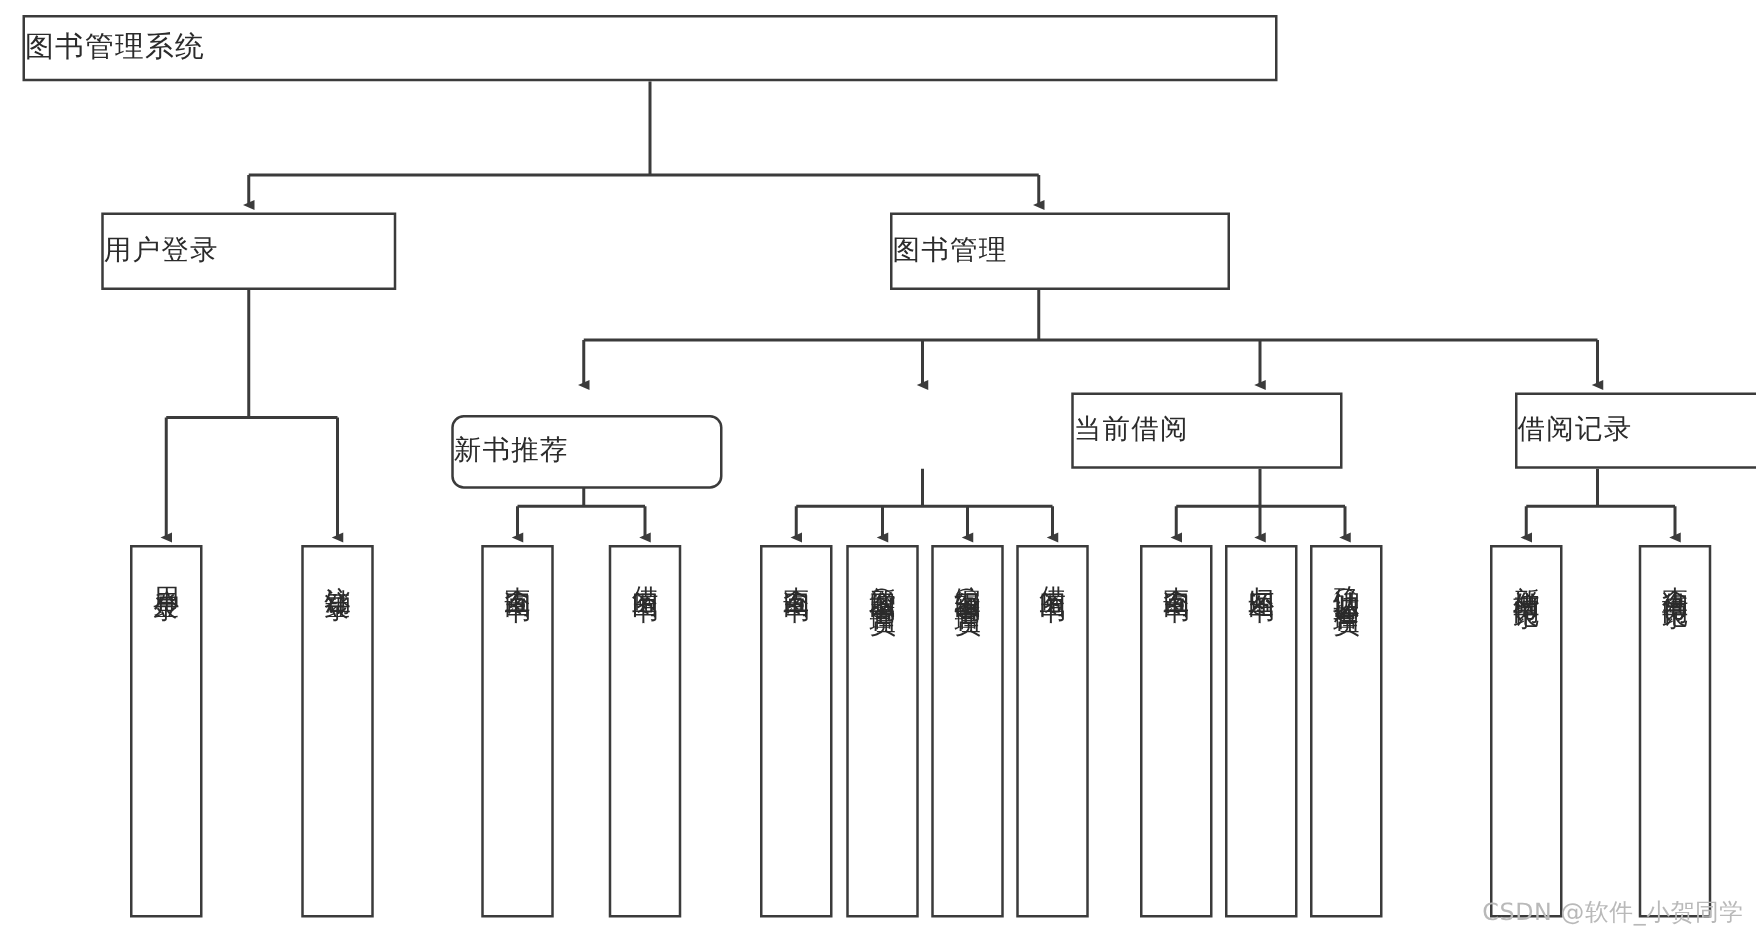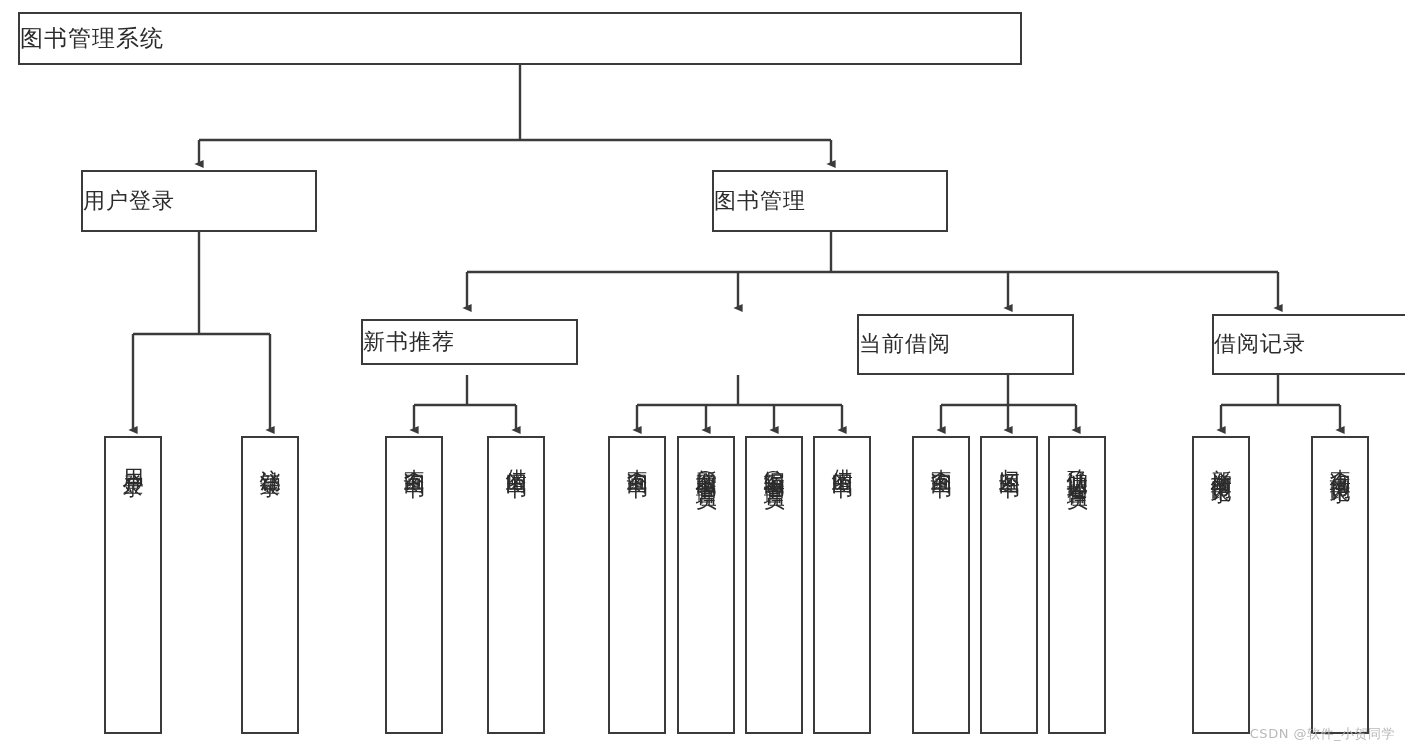--- a/index.html
+++ b/index.html
@@ -61,21 +61,21 @@
     text-orientation: upright;
     font-size: 21px;
     line-height: 1.06;
     letter-spacing: 3px;
     white-space: nowrap;
   }
   .watermark {
     position: absolute;
     right: 10px;
     bottom: 4px;
-    font-size: 13px;
+    font-size: 19px;
     color: #b9b9b9;
     letter-spacing: 0.5px;
     white-space: nowrap;
     user-select: none;
   }
 </style>
 </head>
 <body>
 
 <div id="canvas">
@@ -128,25 +128,25 @@
     <path d="M1340,405 L1340,430" stroke="#3b3b3b" stroke-width="2.4" fill="none" marker-end="url(#arrow)"></path>
   </svg>
 
   <div class="node h root" style="left:18px; top:12px; width:1004px; height:53px;">
     <span class="lbl">图书管理系统</span>
   </div>
 
   <div class="node h" style="left:81px; top:170px; width:236px; height:62px;">
     <span class="lbl">用户登录</span>
   </div>
-  <div class="node h" style="left:712px; top:170px; width:236px; height:62px;">
+  <div class="node h" style="left:712px; top:170px; width:272px; height:62px;">
     <span class="lbl">图书管理</span>
   </div>
 
-  <div class="node h" style="left:361px; top:319px; width:217px; height:46px;">
+  <div class="node h" style="left:361px; top:332px; width:217px; height:59px;border-radius:10px;">
     <span class="lbl">新书推荐</span>
   </div>
   <div class="node h" style="left:857px; top:314px; width:217px; height:61px;">
     <span class="lbl">当前借阅</span>
   </div>
   <div class="node h" style="left:1172px; top:314px; width:215px; height:61px;margin-left:40px;">
     <span class="lbl">借阅记录</span>
   </div>
 
   <div class="node v" style="left:104px; top:436px; width:58px; height:298px;">

